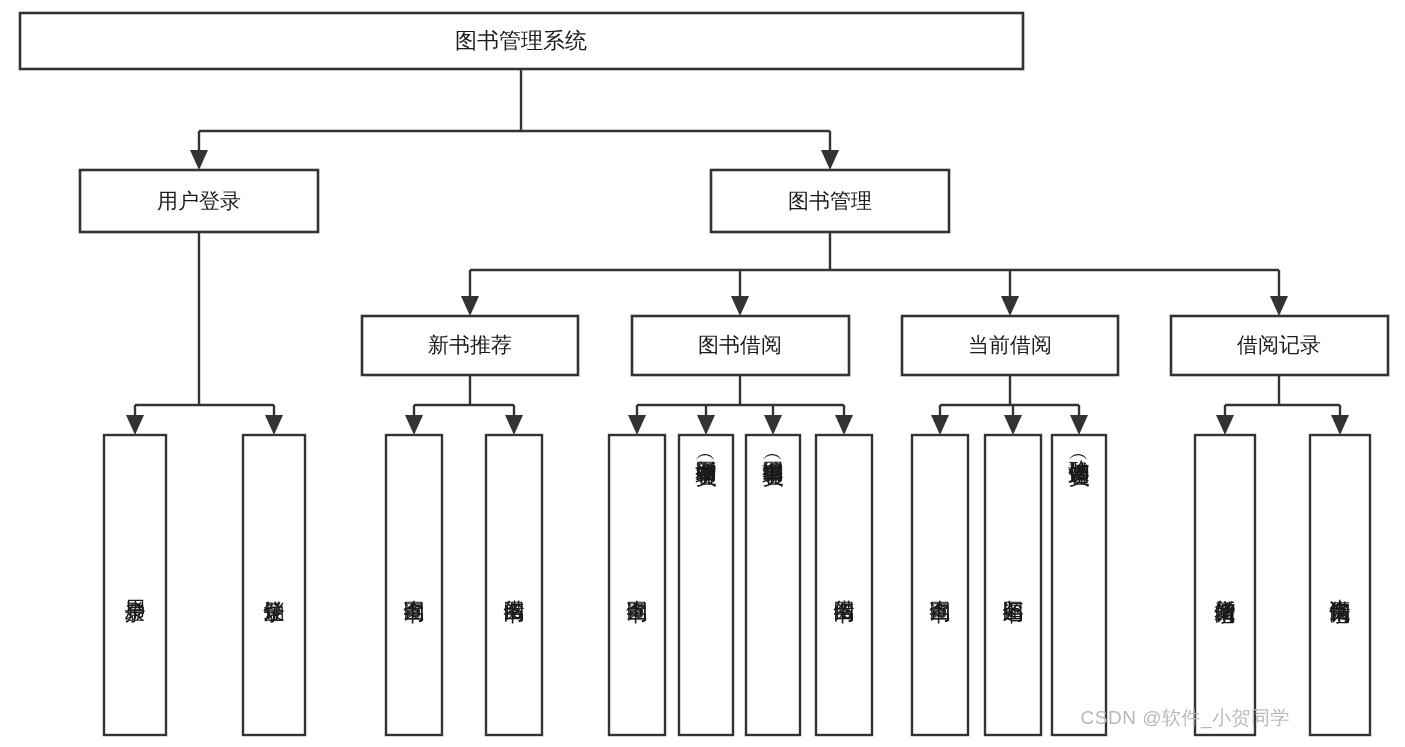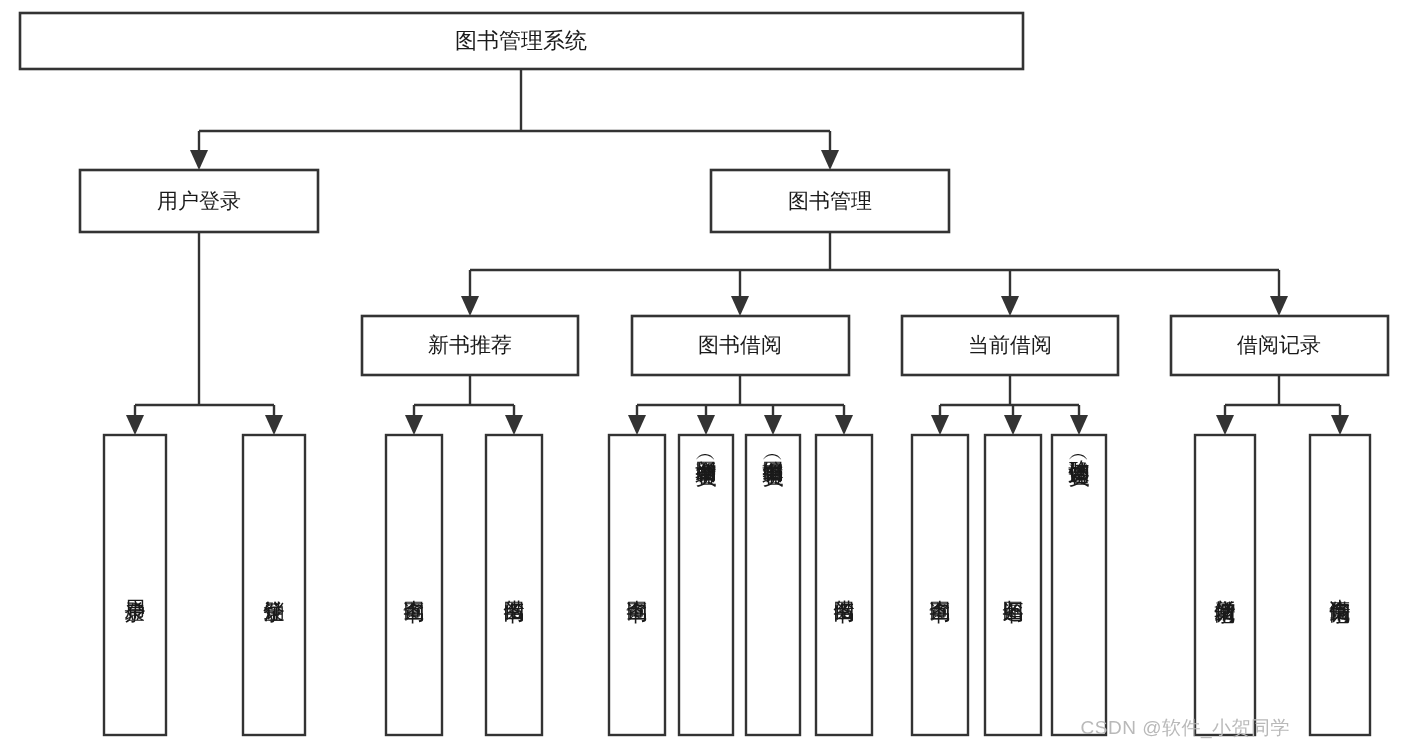--- a/index.html
+++ b/index.html
@@ -74,21 +74,21 @@
     font-family: "Liberation Sans", "DejaVu Sans", sans-serif;
     font-size: 21px;
     line-height: 1.05;
     color: #1a1a1a;
     letter-spacing: 1px;
     white-space: nowrap;
   }
   .watermark {
     position: absolute;
     right: 8px;
-    bottom: 6px;
+    bottom: 16px;
     font-family: "Liberation Sans", "DejaVu Sans", sans-serif;
     font-size: 19px;
     color: #b9b9b9;
     letter-spacing: 0.5px;
     white-space: nowrap;
     pointer-events: none;
   }
 </style>
 </head>
 <body>

